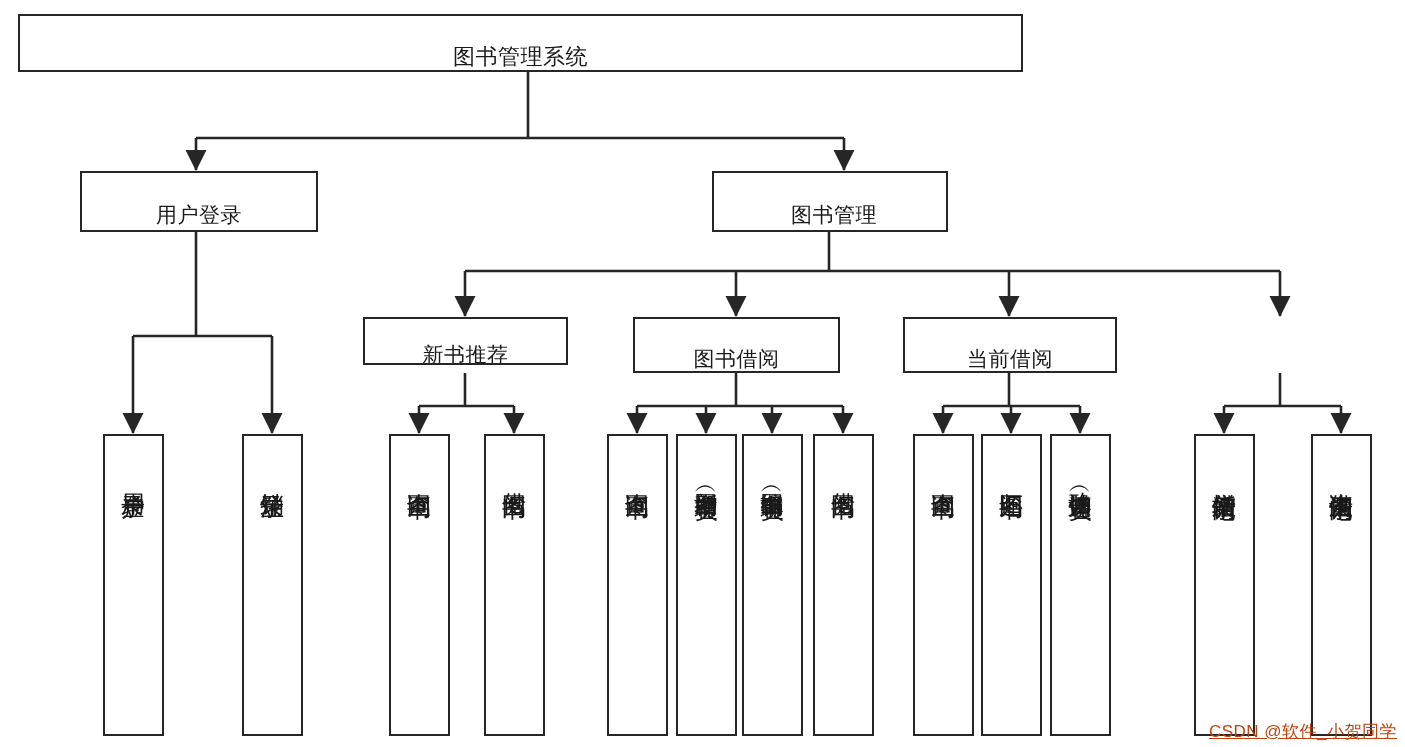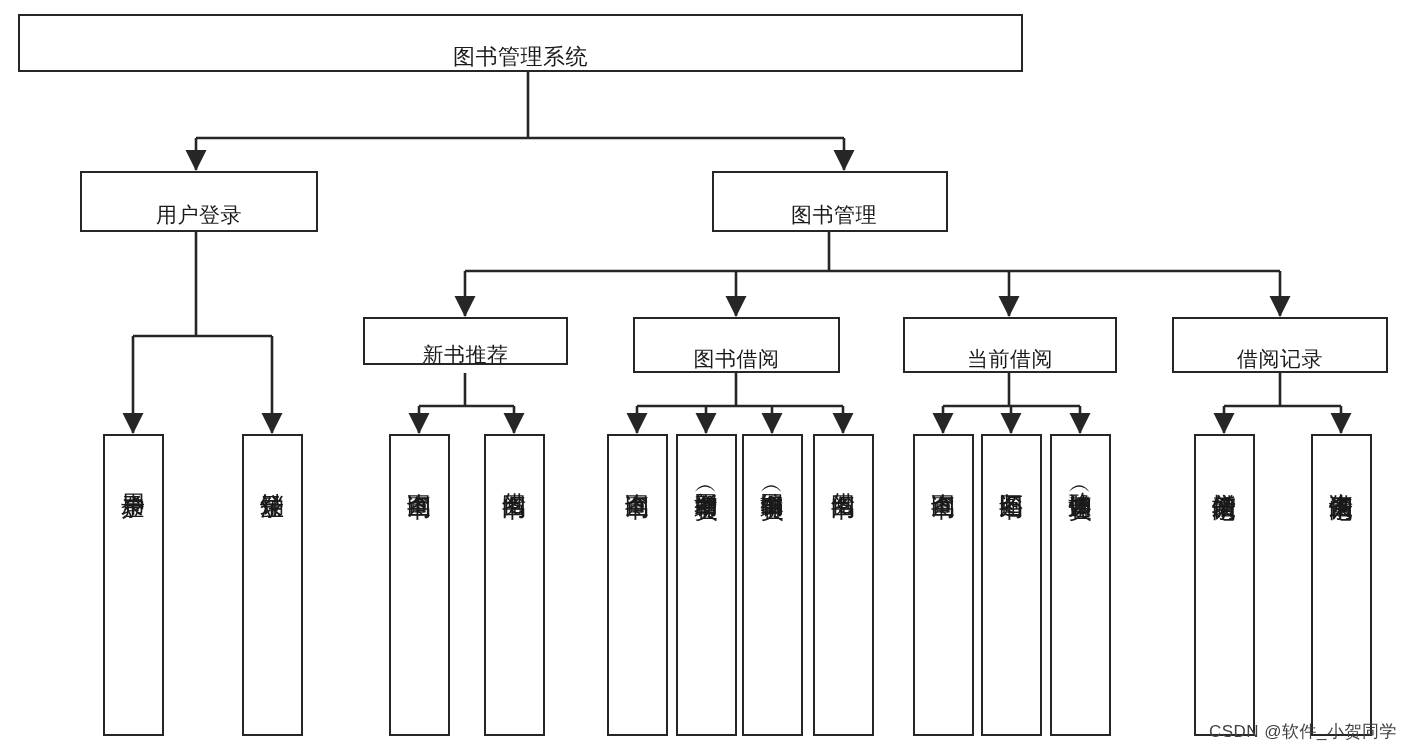--- a/index.html
+++ b/index.html
@@ -67,24 +67,25 @@
     white-space: nowrap;
   }
   .node.vert.tall-label .node-label {
     font-size: 23px;
   }
   #watermark {
     position: absolute;
     right: 8px;
     bottom: 4px;
     font-size: 17px;
-    color: #404040;
+    color: #c2410c;
     letter-spacing: 0.5px;
     white-space: nowrap;
     user-select: none;
+    text-decoration: underline;
   }
 </style>
 </head>
 <body>
 
 <div id="diagram-root">
 
   <svg id="edge-layer" viewBox="0 0 1405 747" width="1405" height="747" xmlns="http://www.w3.org/2000/svg">
     <defs>
       <marker id="arrow" viewBox="0 0 12 12" refX="10.5" refY="6" markerWidth="9" markerHeight="9" orient="auto-start-reverse">
@@ -149,23 +150,20 @@
 
   <div class="node horiz" style="left:363px; top:317px; width:205px; height:48px;">
     <span class="node-label">新书推荐</span>
   </div>
   <div class="node horiz" style="left:633px; top:317px; width:207px; height:56px;">
     <span class="node-label">图书借阅</span>
   </div>
   <div class="node horiz" style="left:903px; top:317px; width:214px; height:56px;">
     <span class="node-label">当前借阅</span>
   </div>
-  <div class="node horiz" style="left:1172px; top:317px; width:216px; height:56px;">
-    <span class="node-label">借阅记录</span>
-  </div>
 
   <div class="node vert" style="left:103px; top:434px; width:61px; height:302px;">
     <span class="node-label">用户登录</span>
   </div>
   <div class="node vert" style="left:242px; top:434px; width:61px; height:302px;">
     <span class="node-label">注销登录</span>
   </div>
 
   <div class="node vert" style="left:389px; top:434px; width:61px; height:302px;">
     <span class="node-label">查询图书</span>

